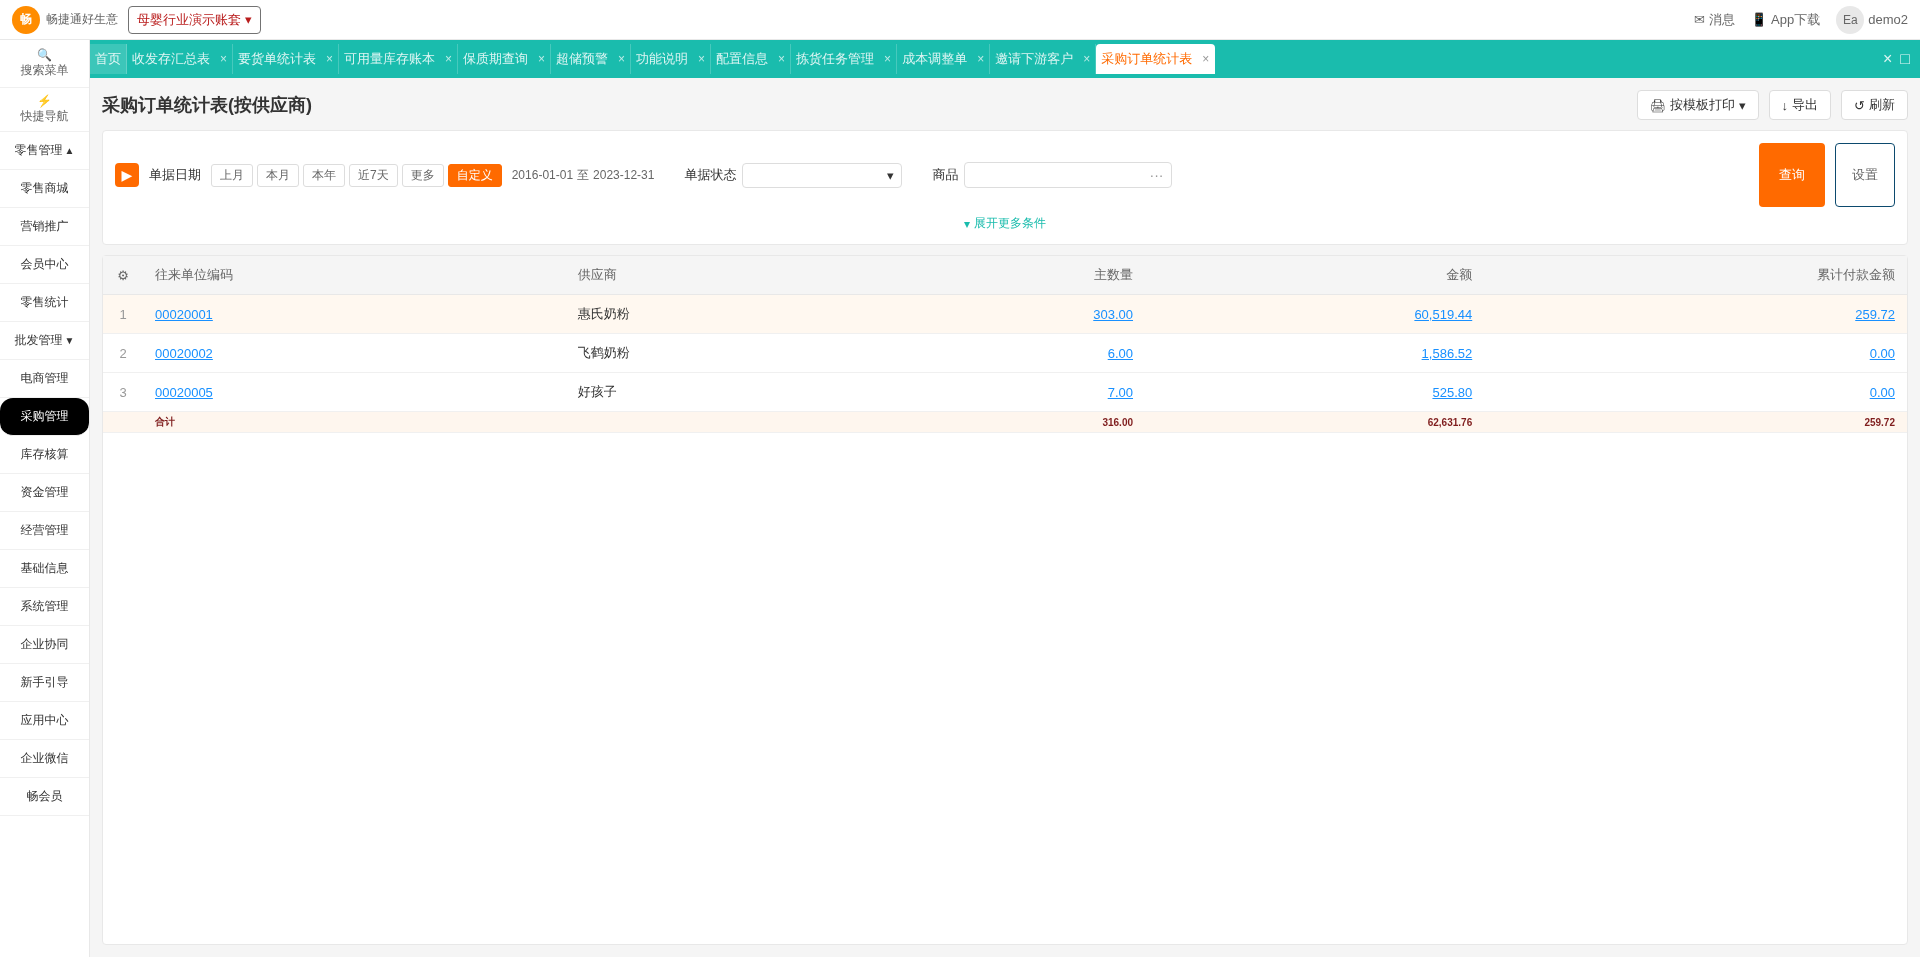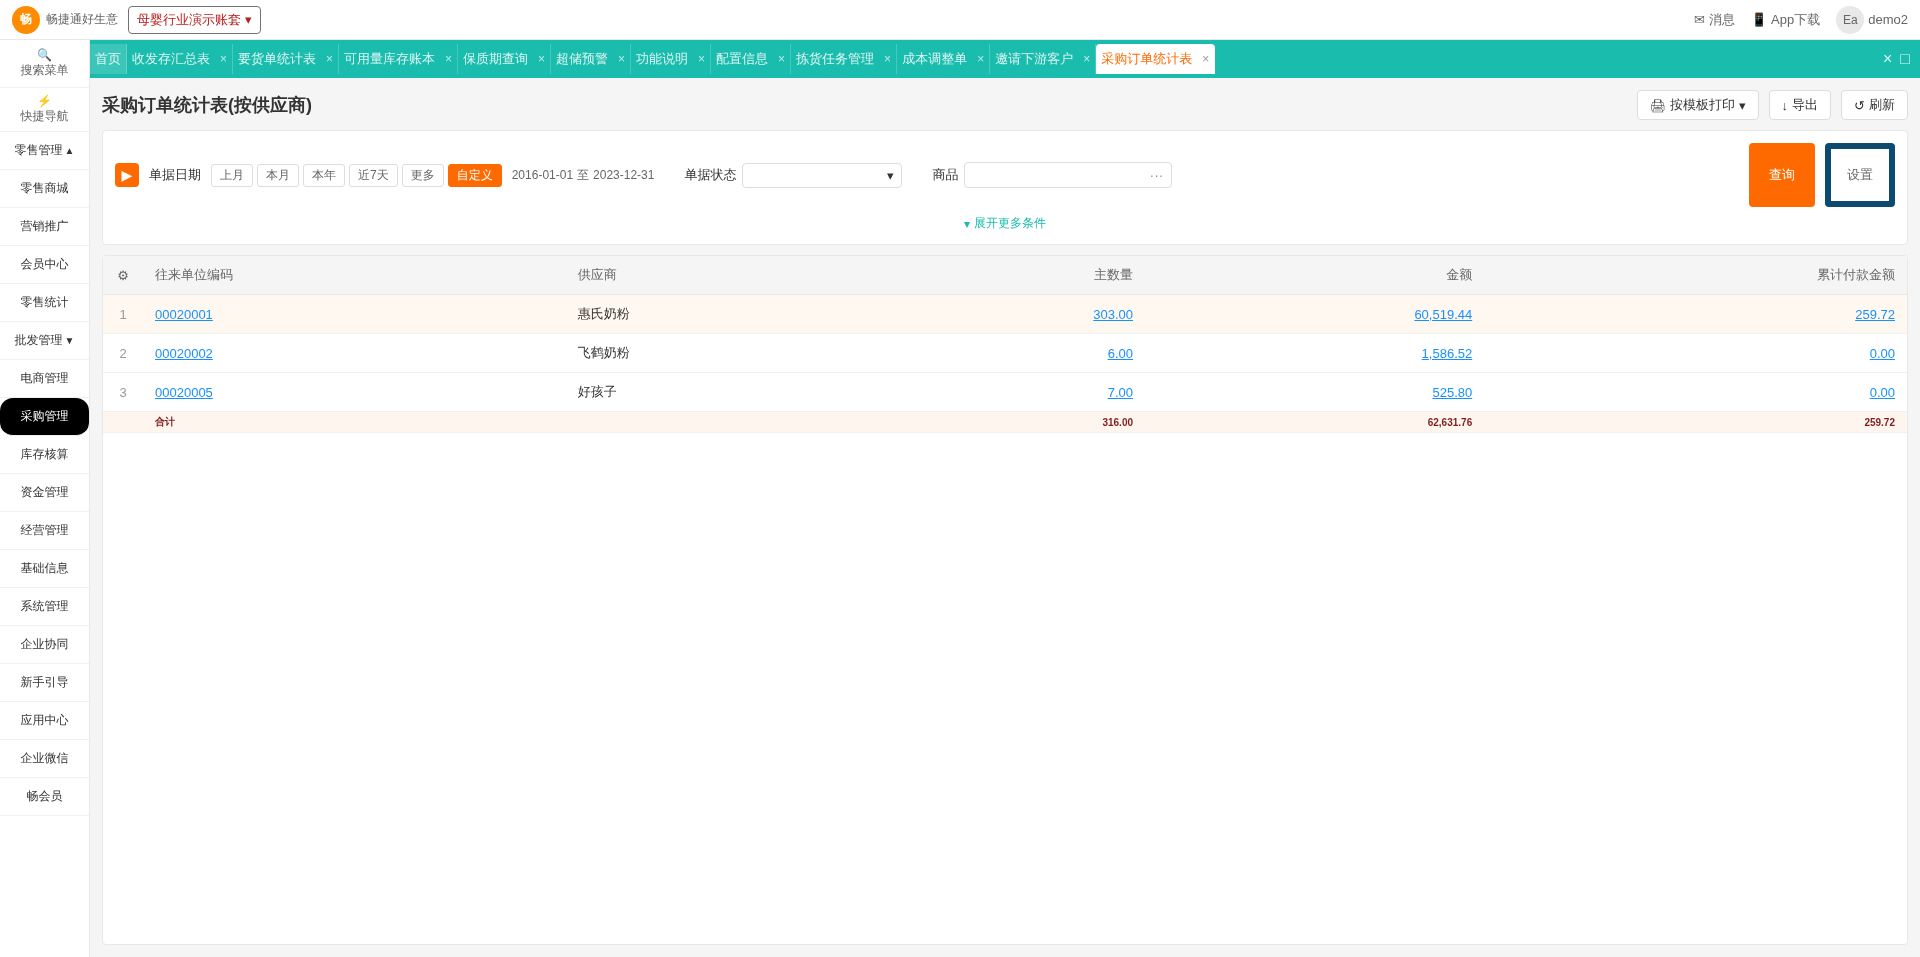--- a/index.html
+++ b/index.html
@@ -61,21 +61,21 @@
     .date-quick-btn { padding: 2px 8px; border: 1px solid #ddd; border-radius: 3px; cursor: pointer; font-size: 12px; color: #666; background: #fff; }
     .date-custom-btn { padding: 2px 8px; border: 1px solid #ff6a00; border-radius: 3px; cursor: pointer; font-size: 12px; color: #fff; background: #ff6a00; }
     .date-range { display: flex; align-items: center; gap: 4px; font-size: 12px; color: #666; justify-content: space-between; }
     .filter-group { display: flex; align-items: center; gap: 6px; margin-left: 20px; }
     .filter-select { display: flex; align-items: center; border: 1px solid #ddd; border-radius: 4px; padding: 4px 8px; background: #fff; min-width: 160px; cursor: pointer; }
     .filter-select-text { flex: 1; font-size: 13px; color: #999; }
     .filter-input { display: flex; align-items: center; border: 1px solid #ddd; border-radius: 4px; padding: 4px 8px; background: #fff; min-width: 200px; }
     .filter-input input { border: none; outline: none; font-size: 13px; color: #333; flex: 1; }
     .more-icon { color: #999; font-size: 14px; cursor: pointer; }
     .btn-query { padding: 23px 20px; background: #ff6a00; color: #fff; border: none; border-radius: 4px; cursor: pointer; font-size: 13px; }
-    .btn-settings { padding: 5px 16px; background: #fff; color: #666; border: 6px solid #0c4a6e; border-radius: 4px; cursor: pointer; font-size: 13px; margin-left: 4px; }
+    .btn-settings { padding: 5px 16px; background: #fff; color: #666; border: 1px solid #0c4a6e; border-radius: 4px; cursor: pointer; font-size: 13px; margin-left: 4px; }
     .expand-more { display: flex; align-items: center; justify-content: center; gap: 4px; color: #1abcad; font-size: 12px; cursor: pointer; margin-top: 8px; }
 
     
     .table-container { background: #fff; border-radius: 4px; border: 1px solid #e8e8e8; flex: 1; display: flex; flex-direction: column; }
     .data-table { width: 100%; border-collapse: collapse; }
     .data-table thead tr { background: #f5f5f5; }
     .data-table th { padding: 10px 12px; text-align: left; font-size: 13px; font-weight: normal; color: #666; border-bottom: 1px solid #e8e8e8; white-space: nowrap; }
     .data-table th.num-col { text-align: center; }
     .data-table th.amount-col { text-align: right; }
     .data-table td { padding: 10px 12px; font-size: 13px; color: #333; border-bottom: 1px solid #f0f0f0; }

